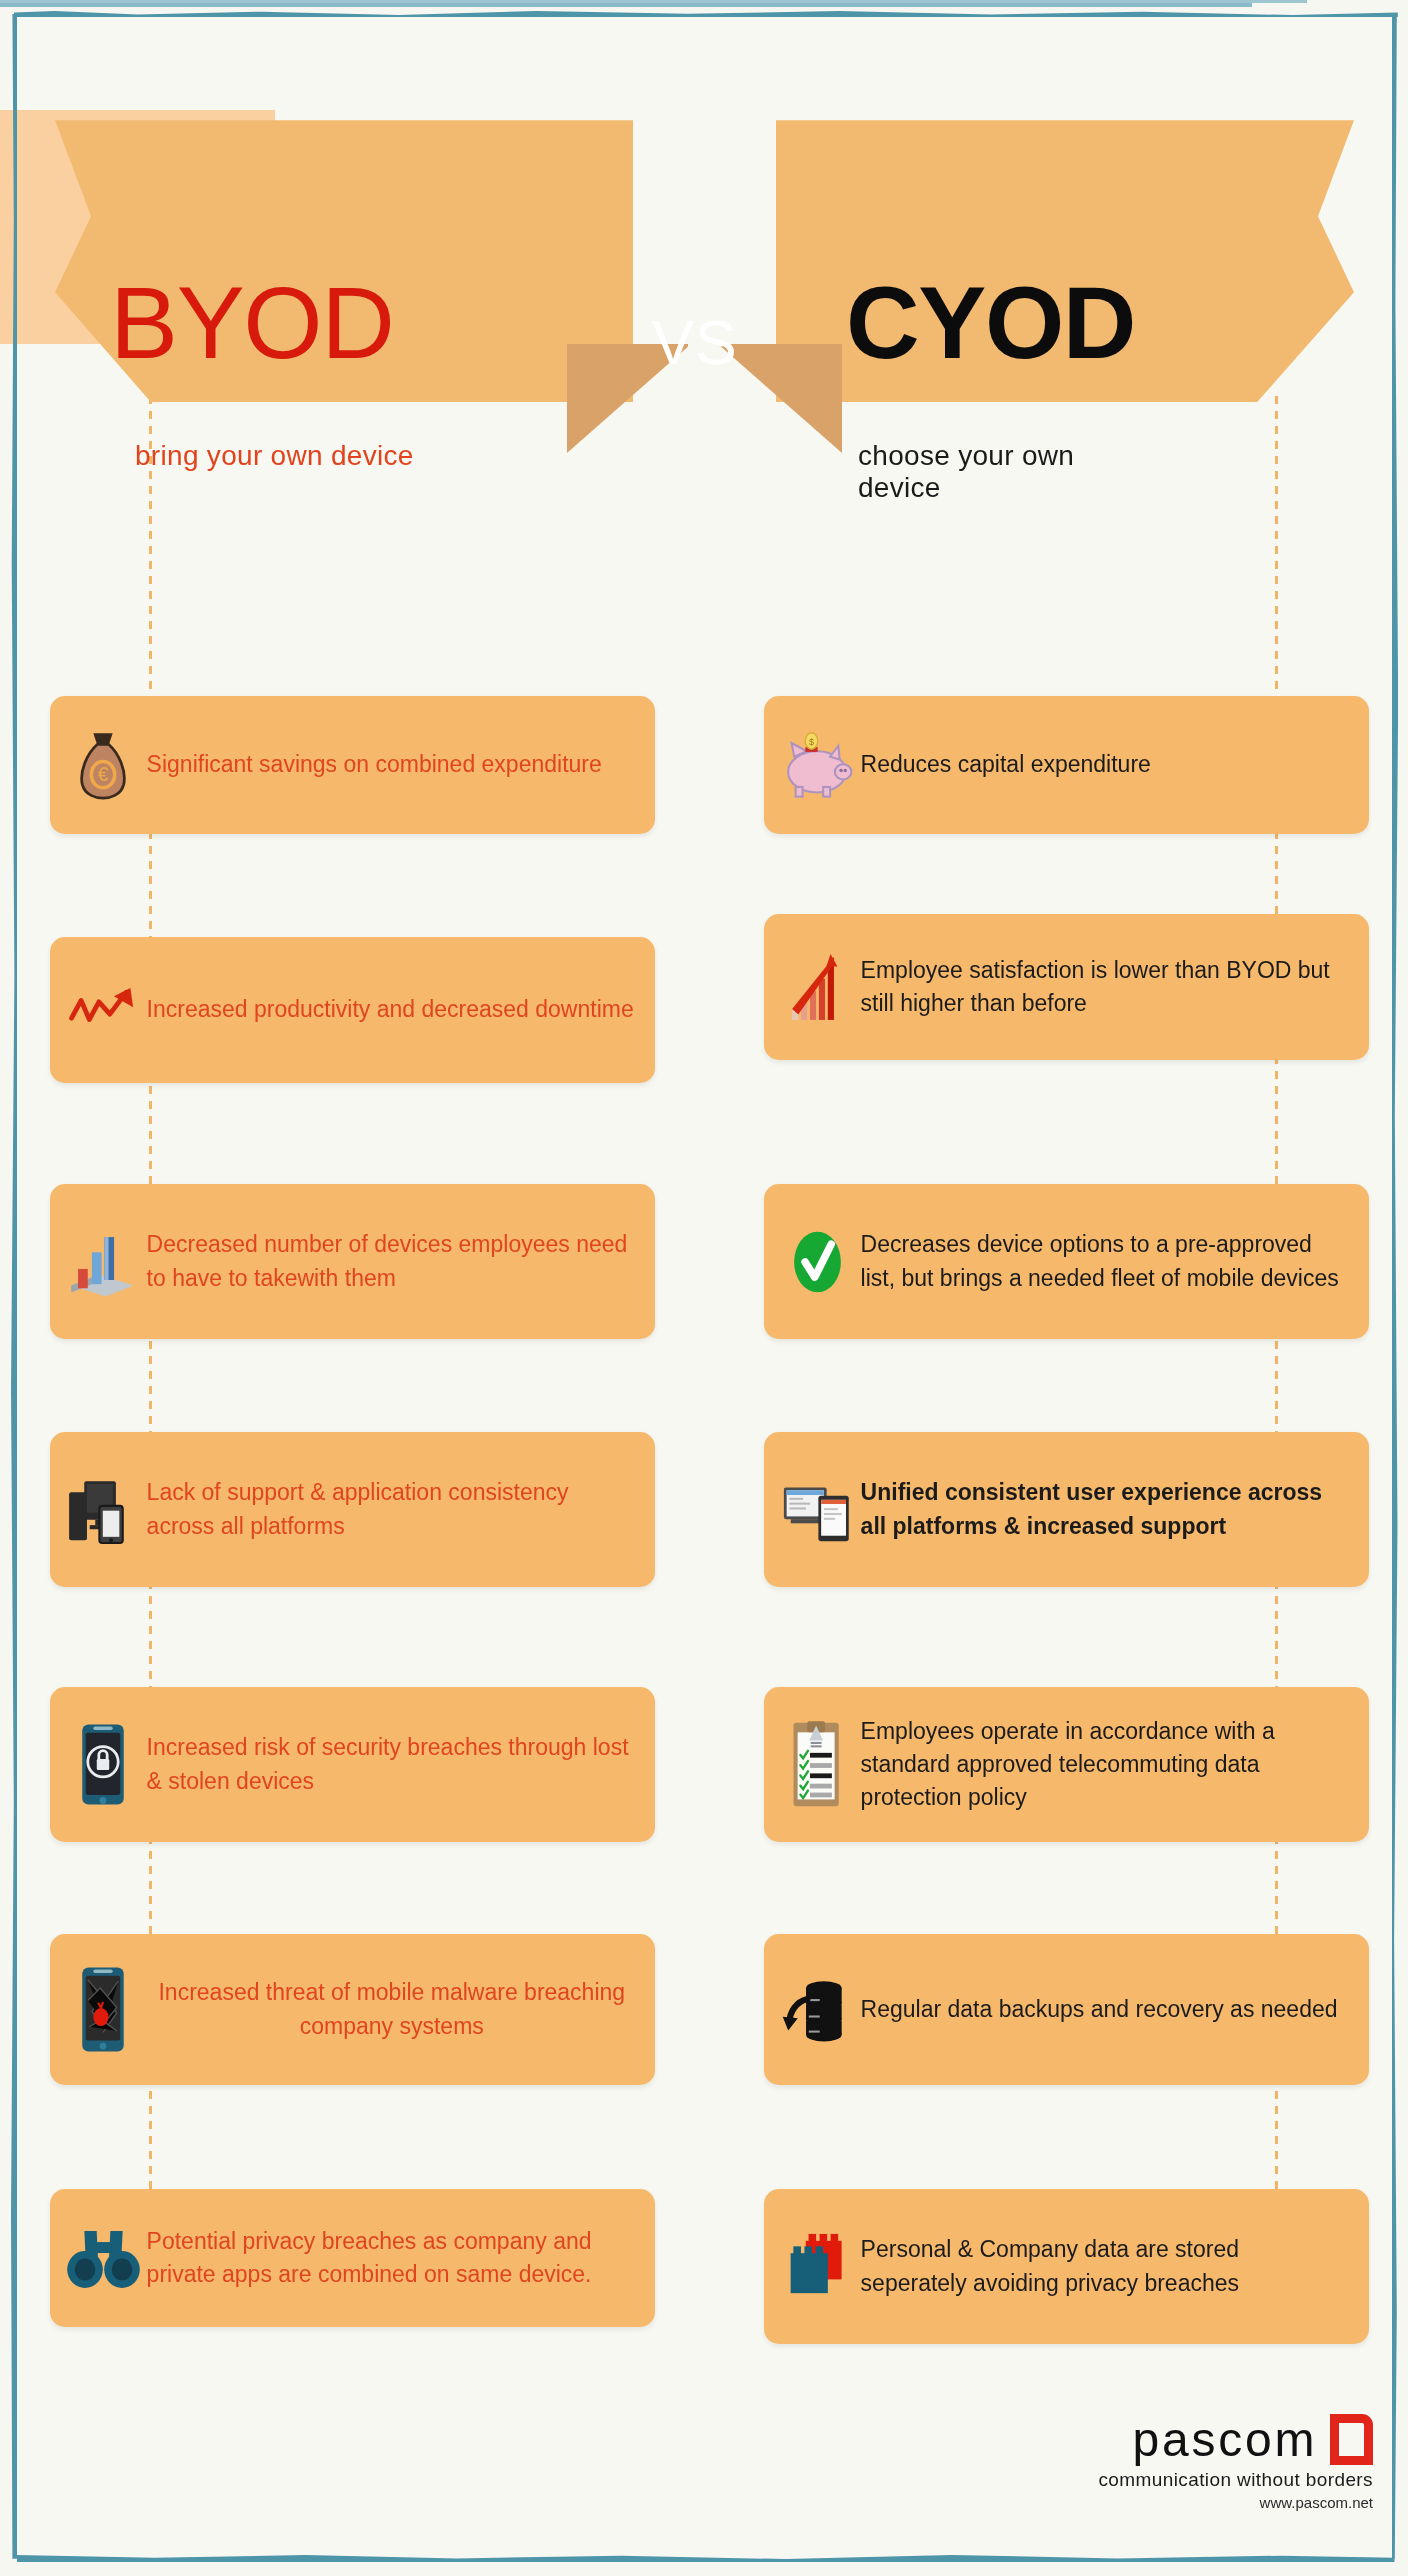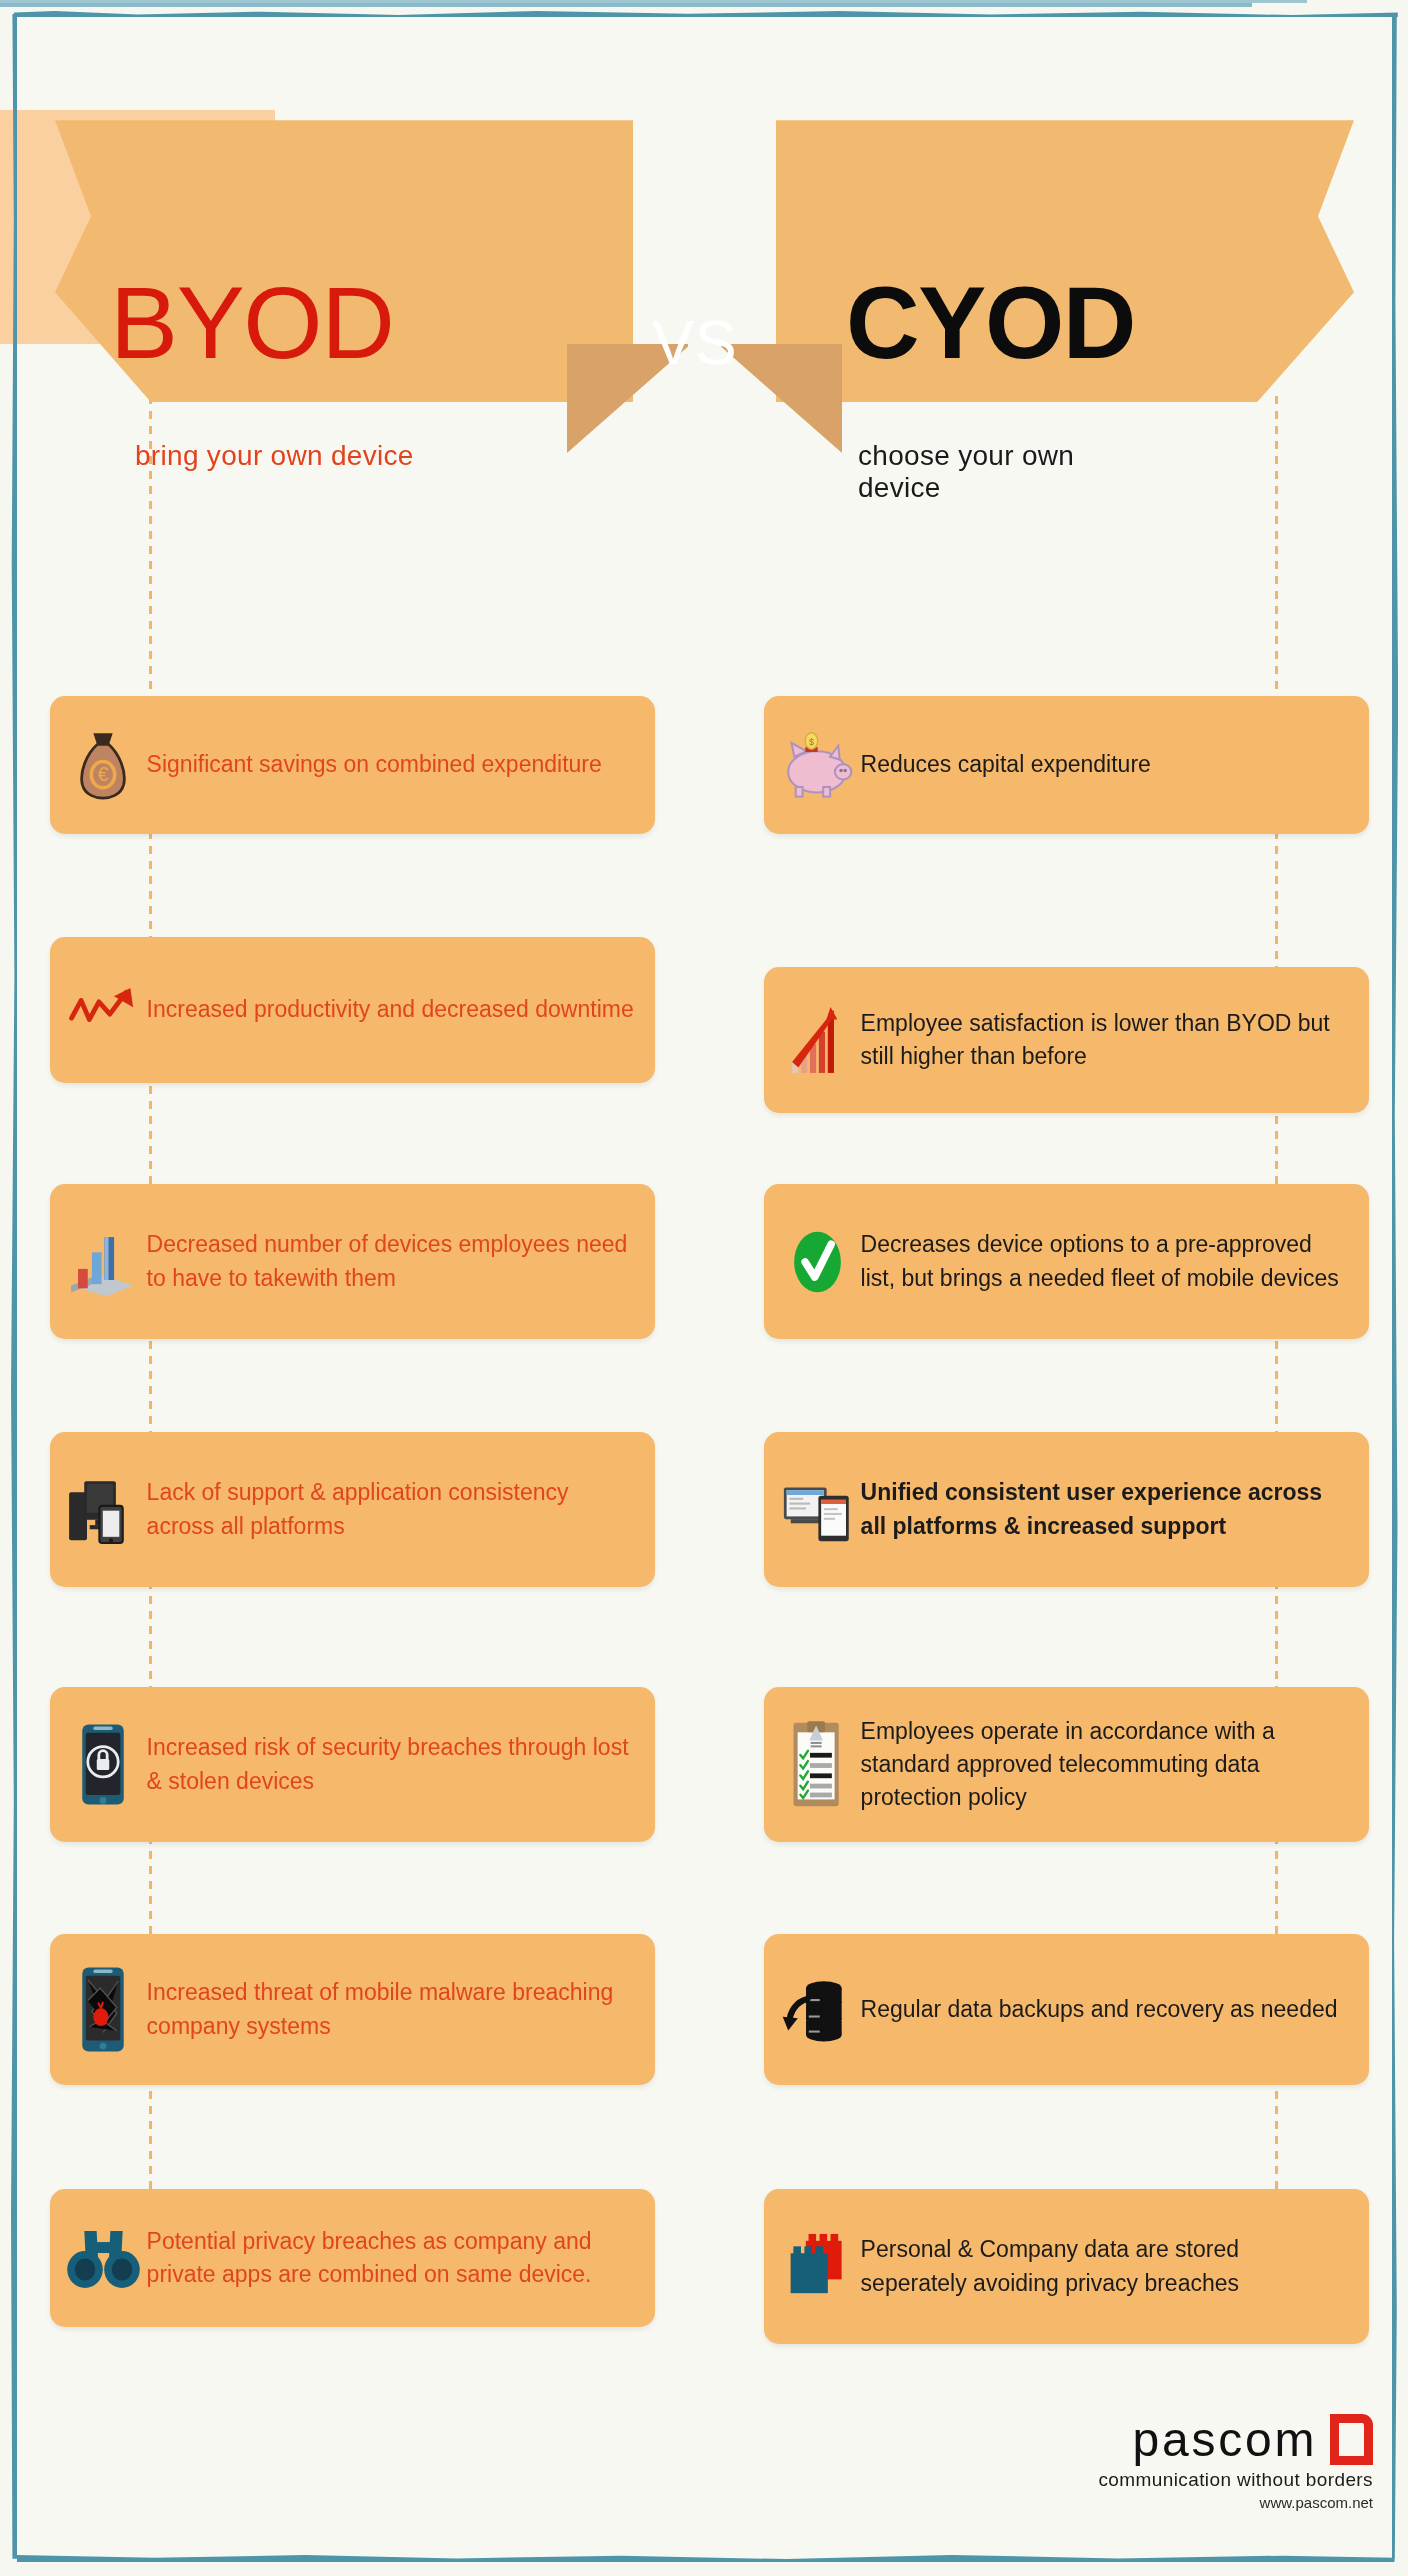--- a/index.html
+++ b/index.html
@@ -146,21 +146,21 @@
 
 <div class="card card-l" style="top:937px;height:146px;">
   <div class="ico">
     <svg width="72" height="52" viewBox="0 0 104 76">
       <polyline points="6,50 20,24 32,52 46,26 62,44 86,12" fill="none" stroke="#D6270E" stroke-width="7" stroke-linejoin="round" stroke-linecap="round"></polyline>
       <polygon points="92,6 96,34 68,18" fill="#D6270E"></polygon>
     </svg>
   </div>
   <div class="txt txt-l">Increased productivity and decreased downtime</div>
 </div>
-<div class="card card-r" style="top:967px;height:146px;">
+<div class="card card-r" style="top:914px;height:146px;">
   <div class="ico">
     <svg width="59" height="72" viewBox="0 0 86 104">
       <rect x="6" y="84" width="9" height="16" fill="#E8C6B6"></rect>
       <rect x="19" y="74" width="9" height="26" fill="#E8A08A"></rect>
       <rect x="32" y="58" width="9" height="42" fill="#E0705A"></rect>
       <rect x="45" y="40" width="9" height="60" fill="#D4402C"></rect>
       <rect x="58" y="18" width="9" height="82" fill="#C21A08"></rect>
       <polygon points="6,84 67,8 67,18 15,92" fill="#D6270E"></polygon>
       <polygon points="62,4 72,22 56,22" fill="#D6270E"></polygon>
     </svg>
@@ -264,21 +264,21 @@
         <path d="M18 66 l4 5 l7 -11"></path>
         <path d="M18 81 l4 5 l7 -11"></path>
         <path d="M18 96 l4 5 l7 -11"></path>
         <path d="M18 109 l4 5 l7 -11"></path>
       </g>
     </svg>
   </div>
   <div class="txt txt-r">Employees operate in accordance with a standard approved telecommuting data protection policy</div>
 </div>
 
-<div class="card card-l" style="top:1934px;height:151px;">
+<div class="card card-l" style="top:1934px;height:151px;text-align:center;">
   <div class="ico">
     <svg width="50" height="87" viewBox="0 0 72 126">
       <rect x="6" y="2" width="60" height="122" rx="9" fill="#1D5C74"></rect>
       <rect x="11" y="14" width="50" height="94" rx="3" fill="#2B2B2B"></rect>
       <rect x="22" y="5" width="28" height="5" rx="2.5" fill="#8FB8C6"></rect>
       <circle cx="36" cy="116" r="5" fill="#2E7F9C"></circle>
       <g stroke="#5E5E5E" stroke-width="2" opacity=".75">
         <path d="M14 20 l20 24 l-14 22 l22 26"></path>
           <path d="M58 22 l-18 26 l16 20 l-20 28"></path>
         <path d="M14 50 l18 -18 l24 28 l-18 22"></path>

